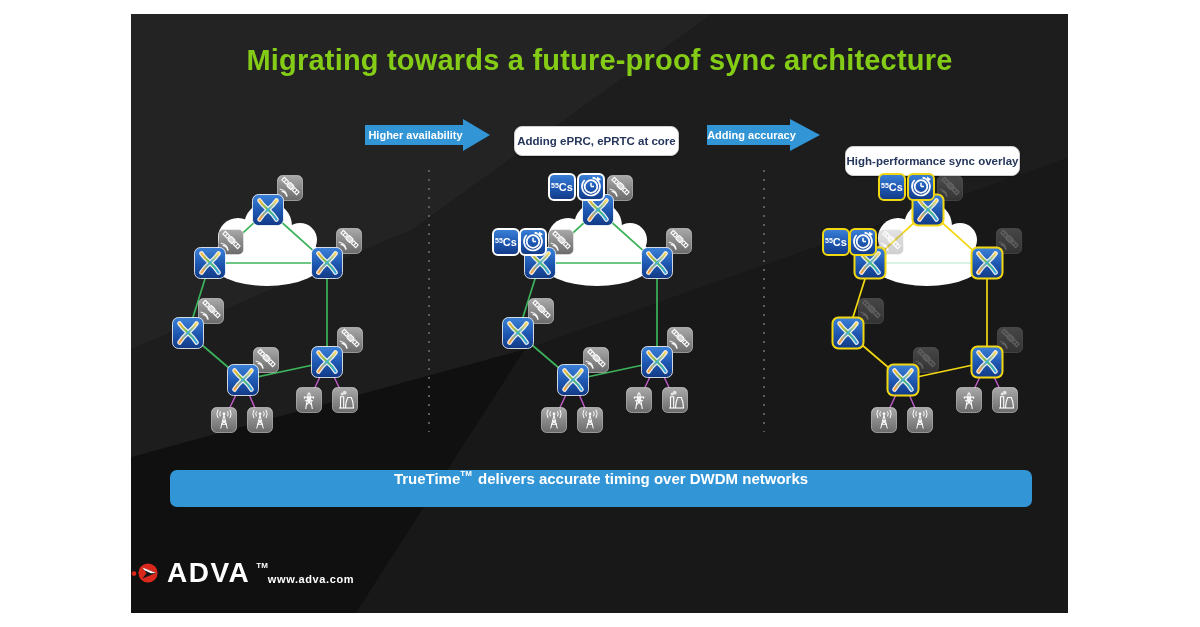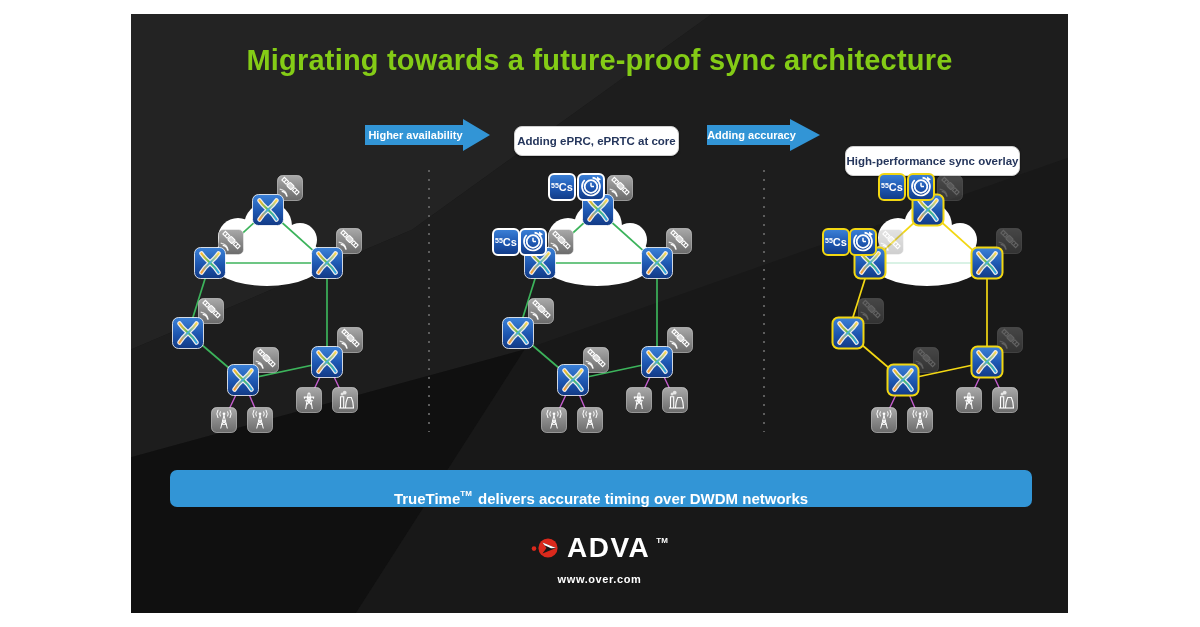--- a/index.html
+++ b/index.html
@@ -8,23 +8,23 @@
   .facet1{position:absolute;inset:0;background:#232323;clip-path:polygon(0 0,62% 0,30% 36%,0 56%);}
   .facet2{position:absolute;inset:0;background:#1d1d1d;clip-path:polygon(62% 0,100% 0,100% 24%,42% 56%,0 74%,0 56%,30% 36%);}
   .facet3{position:absolute;inset:0;background:#101010;clip-path:polygon(0 74%,42% 56%,24% 100%,0 100%);}
   .title{position:absolute;left:0;top:30px;width:100%;text-align:center;color:#84cc16;font-size:29px;font-weight:700;letter-spacing:.2px;}
   .arrow{position:absolute;height:32px;}
   .arrow svg{position:absolute;left:0;top:0;}
   .arrow .lbl{position:absolute;top:6px;height:20px;display:flex;align-items:center;justify-content:center;color:#fff;font-size:11px;font-weight:700;width:100%;padding-right:24px;box-sizing:border-box;}
   .wbox{position:absolute;top:112px;height:28px;background:#ffffff;border:1px solid #cfcfcf;border-radius:8px;box-shadow:0 1px 2px rgba(0,0,0,.5);display:flex;align-items:center;justify-content:center;color:#25365c;font-size:11.5px;font-weight:700;}
   .dotline{position:absolute;top:156px;width:2px;height:262px;background:repeating-linear-gradient(180deg,#5d5d5d 0 2px,transparent 2px 9px);}
   .panel{position:absolute;top:146px;width:290px;height:305px;}
-  .banner{position:absolute;left:39px;top:456px;width:862px;height:37px;background:#3295d6;border-radius:7px;display:flex;align-items:flex-end;justify-content:center;color:#fff;font-size:15px;font-weight:700;}
+  .banner{position:absolute;left:39px;top:456px;width:862px;height:37px;background:#3295d6;border-radius:7px;display:flex;align-items:flex-start;justify-content:center;color:#fff;font-size:15px;font-weight:700;}
   .banner sup{font-size:8px;vertical-align:top;line-height:1;margin-right:2px;}
-  .logo{position:absolute;left:0;top:520px;width:100%;display:flex;flex-direction:column;align-items:center;}
+  .logo{position:absolute;left:0;top:545px;width:100%;display:flex;flex-direction:row;align-items:center;}
   .logo-row{display:flex;align-items:center;gap:6px;}
   .brand{color:#fff;font-size:28px;font-weight:800;letter-spacing:1.5px;line-height:1;}
   .brand-sup{color:#fff;font-size:8px;font-weight:700;align-self:flex-start;margin-top:2px;}
   .url{margin-top:11px;color:#fff;font-size:11px;font-weight:700;letter-spacing:.6px;}
 </style>
 </head>
 <body>
 
 <div class="card">
   <div class="facet1"></div>
@@ -315,21 +315,21 @@
     <div class="logo-row">
       <svg width="30" height="24" viewBox="0 0 30 24">
         <circle cx="3" cy="12.6" r="2.3" fill="#da291c"></circle>
         <circle cx="17" cy="12" r="9.6" fill="#da291c"></circle>
         <path d="M11.5,6.5 L25,12 L11.5,17.5 L15.5,12 Z" fill="#181818"></path>
         <path d="M11.5,6.5 L25,12 L20,12.2 L13.5,9.2 Z" fill="#ffffff"></path>
       </svg>
       <span class="brand">ADVA</span>
       <span class="brand-sup">TM</span>
     </div>
-    <div class="url">www.over.com</div>
+    <div class="url">www.adva.com</div>
   </div>
 </div>
 
 <svg width="0" height="0" style="position:absolute" aria-hidden="true">
   <defs id="shared-defs">
   <linearGradient id="gnode" x1="0" y1="0" x2="0" y2="1">
     <stop offset="0" stop-color="#3c82d8"></stop>
         <stop offset=".55" stop-color="#1d56b0"></stop>
         <stop offset="1" stop-color="#123a85"></stop>
   </linearGradient>

